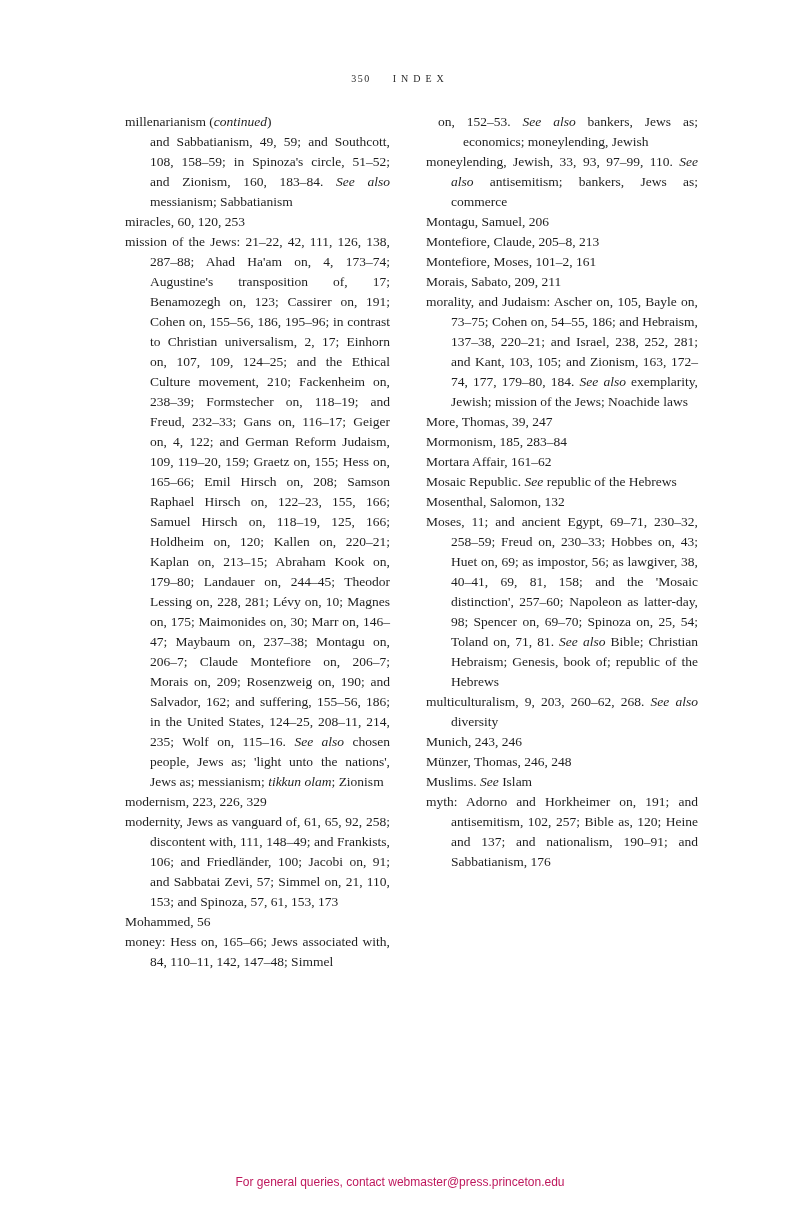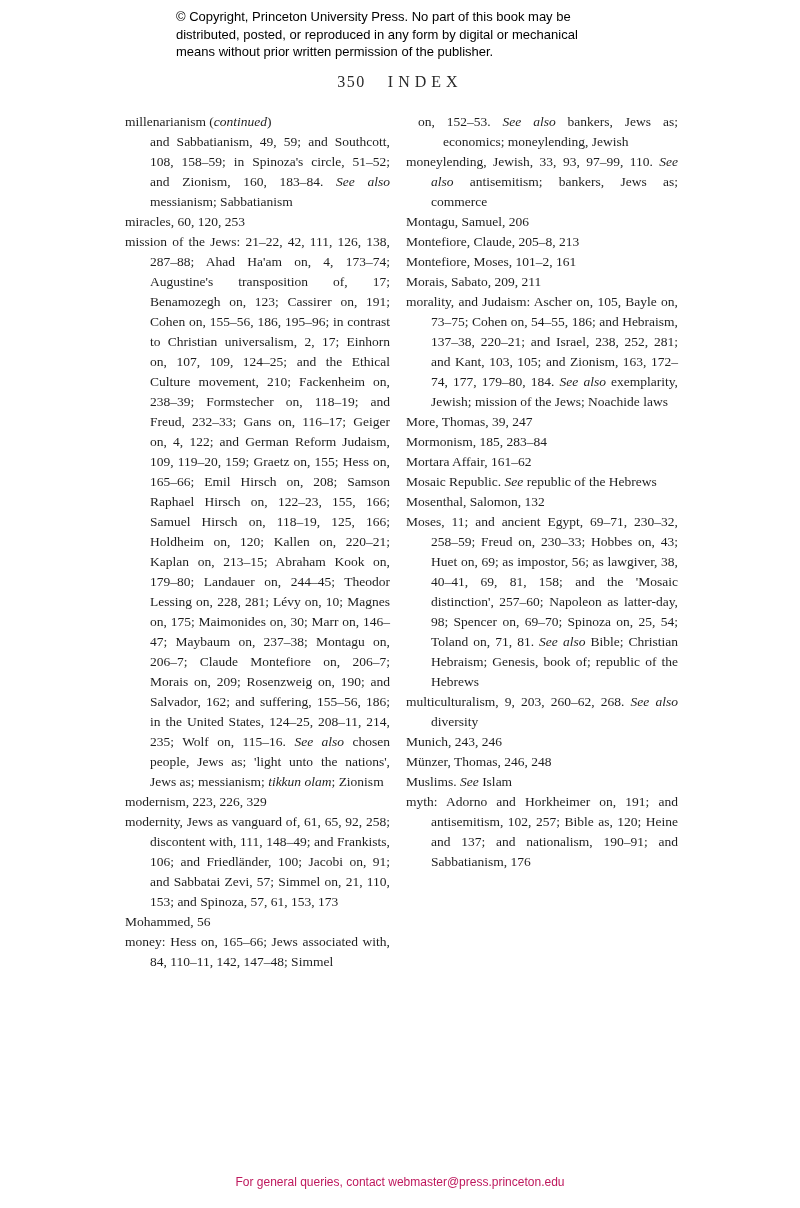--- a/index.html
+++ b/index.html
@@ -12,28 +12,28 @@
   .page { position: relative; width: 800px; height: 1208px; overflow: hidden; background: #ffffff; }
 
   .copyright {
     position: absolute; left: 176px; top: 8px; width: 470px;
     font-family: "Liberation Sans", sans-serif;
     font-size: 13px; line-height: 17.5px; color: #000000;
   }
 
   .running-head {
     position: absolute; top: 73px; left: 0; width: 800px;
-    text-align: center; font-size: 16px; color: #2a2a2a;
+    text-align: center; font-size: 10px; color: #2a2a2a;
   }
   .running-head .pagenum { letter-spacing: 1.5px; margin-right: 22px; }
   .running-head .index-title { letter-spacing: 5px; }
 
   .columns {
     position: absolute; top: 112px; left: 125px;
-    display: flex; gap: 16px;
+    display: flex; gap: 36px;
   }
   .col {
     font-size: 13.5px; line-height: 20px;
     text-align: justify;
     color: #1e1e1e;
   }
   .col.left  { width: 265px; }
   .col.right { width: 272px; }
 
   .entry { padding-left: 25px; text-indent: -25px; }
@@ -46,25 +46,20 @@
     text-align: center;
     font-family: "Liberation Sans", sans-serif;
     font-size: 12px; color: #be185d;
   }
 </style>
 </head>
 <body>
 
 <div class="page">
 
-  <div class="copyright">
-    <div>© Copyright, Princeton University Press. No part of this book may be</div>
-    <div>distributed, posted, or reproduced in any form by digital or mechanical</div>
-    <div>means without prior written permission of the publisher.</div>
-  </div>
 
   <div class="running-head">
     <span class="pagenum">350</span><span class="index-title">INDEX</span>
   </div>
 
   <div class="columns">
     <div class="col left">
         <p class="entry main"><span>millenarianism (</span><i>continued</i><span>)</span></p>
         <p class="entry sub"><span>and Sabbatianism, 49, 59; and Southcott, 108, 158–59; in Spinoza's circle, 51–52; and Zionism, 160, 183–84. </span><i>See also</i><span> messianism; Sabbatianism</span></p>
         <p class="entry main"><span>miracles, 60, 120, 253</span></p>

